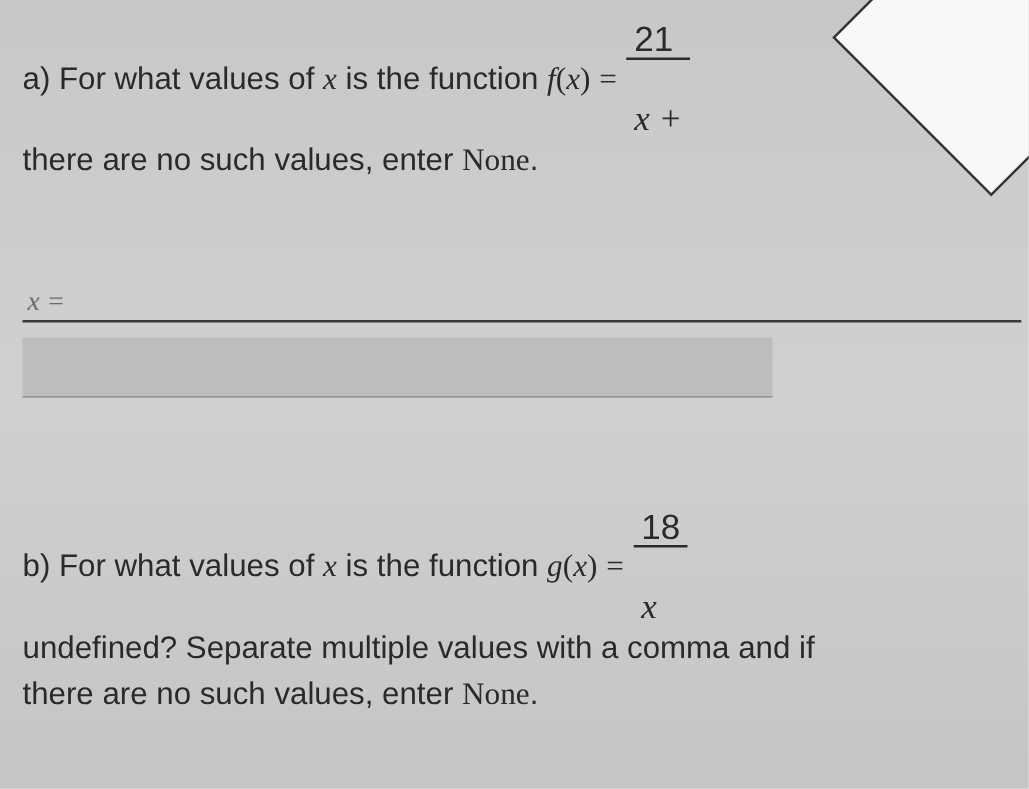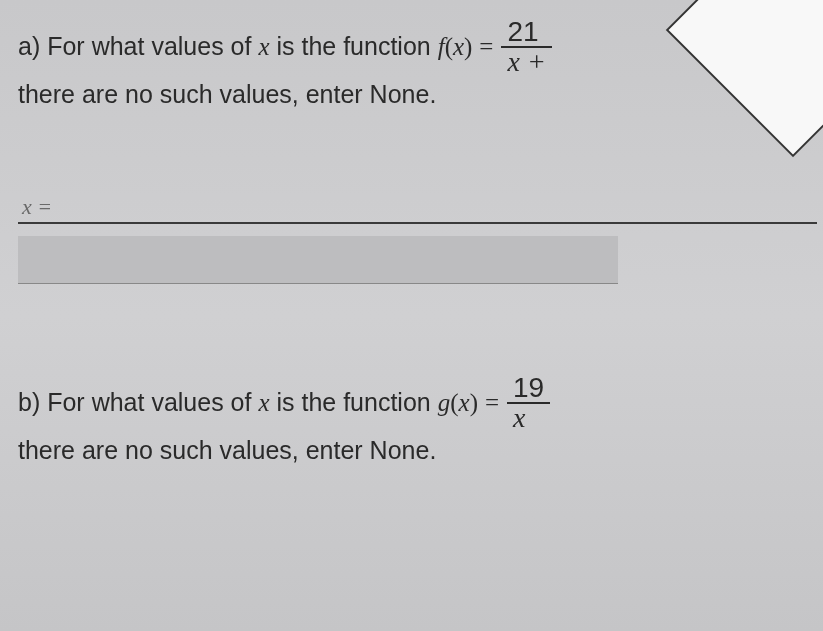--- a/index.html
+++ b/index.html
@@ -49,21 +49,21 @@
       border-bottom: 2px solid #2a2a2a;
       padding: 0 6px;
       font-size: 28px;
     }
     .frac-den {
       display: block;
       padding: 0 6px;
       font-size: 28px;
     }
     .bold-none {
-      font-family: Liberation Sans, sans-serif;
+      font-family: Liberation Serif, serif;
     }
     .answer-section {
       margin-top: 80px;
       margin-bottom: 90px;
     }
     .answer-label {
       font-family: 'Times New Roman', Times, serif;
       font-style: italic;
       font-size: 22px;
       color: #6a6a6a;
@@ -89,20 +89,21 @@
       display: flex;
       align-items: center;
       flex-wrap: wrap;
     }
     .frac-inline {
       display: inline-flex;
       flex-direction: column;
       vertical-align: middle;
       margin-left: 8px;
       line-height: 1;
+      gap: 34px;
     }
   </style>
 </head>
 <body>
 
 <div class="corner-fold"></div>
 
 <div class="question-block">
   <div class="question-text text-row">
     <span>a)</span>&nbsp;
@@ -134,21 +135,22 @@
   <div class="question-text text-row">
     <span>b)</span>&nbsp;
     <span>For what values of</span>&nbsp;
     <span class="math">x</span>&nbsp;
     <span>is the function</span>&nbsp;
     <span class="math">
       <span>g</span><span class="math-upright">(</span><span>x</span><span class="math-upright">)</span>
     </span>&nbsp;
     <span class="eq-sign">=</span>
     <span class="frac-inline">
-      <span class="frac-num">19</span>
+      <span class="frac-num">18</span>
       <span class="frac-den math">x</span>
     </span>
   </div>
+  <div class="question-text">undefined? Separate multiple values with a comma and if</div>
   <div class="question-text">
     <span>there are no such values, enter</span>
     <span class="bold-none">None</span><span>.</span>
   </div>
 </div>
 
 </body></html>

